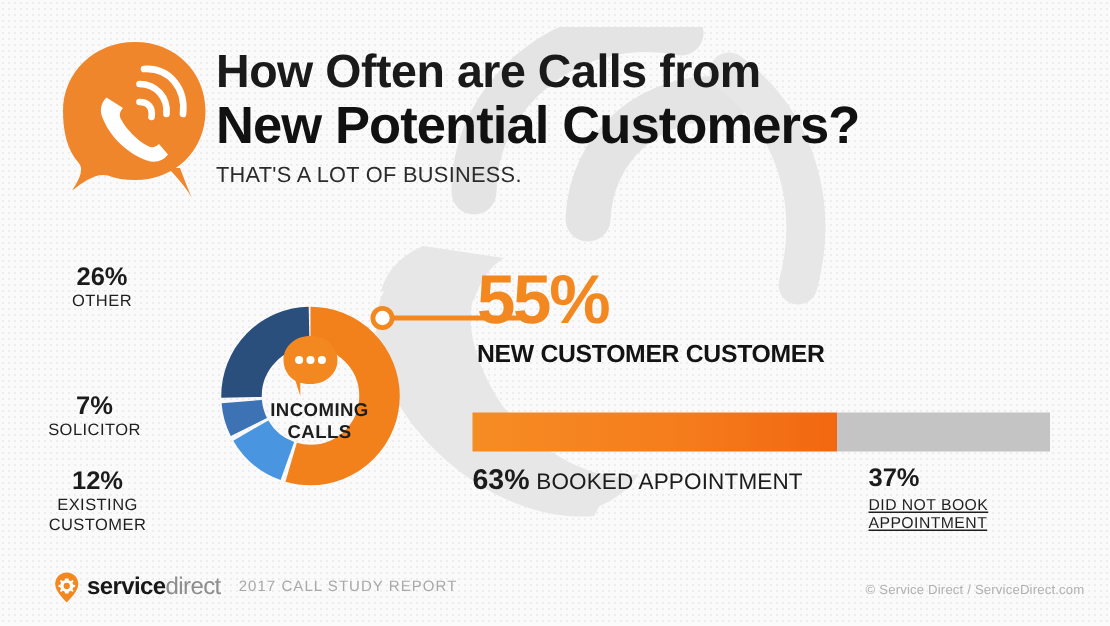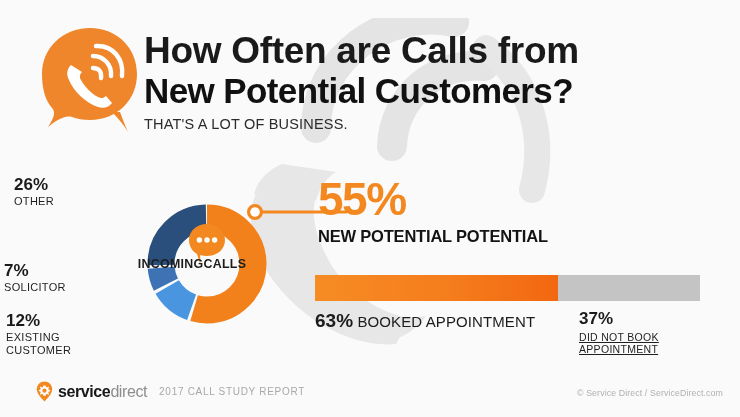--- a/index.html
+++ b/index.html
@@ -33,50 +33,50 @@
   }
 
   
   #header-icon{
     position:absolute;left:38px;top:26px;width:104px;height:108px;
   }
   #title-block{
     position:absolute;left:144px;top:31px;width:580px;
   }
   .title-1{
-    font-size:37px;font-weight:600;color:#1a1a1a;
+    font-size:31px;font-weight:600;color:#1a1a1a;
     letter-spacing:-.3px;line-height:1.08;white-space:nowrap;
   }
   .title-2{
     font-size:35px;font-weight:800;color:#111;
     letter-spacing:-.6px;line-height:1.08;white-space:nowrap;
     margin-top:1px;
   }
   .subtitle{
     font-size:14.5px;font-weight:400;color:#2b2b2b;
     letter-spacing:.2px;margin-top:6px;white-space:nowrap;
   }
 
   
   #donut-wrap{position:absolute;left:131px;top:188px;width:152px;height:152px;}
   #donut-center-label{
-    position:absolute;left:116px;top:188px;width:152px;height:152px;
-    display:flex;align-items:center;justify-content:center;
+    position:absolute;left:137px;top:188px;width:152px;height:152px;
+    display:flex;flex-direction:column;align-items:center;justify-content:center;
     pointer-events:none;
   }
   .center-line{
     font-size:12.4px;font-weight:700;color:#1d1d1d;letter-spacing:.3px;line-height:1.18;
   }
   #bubble-icon{position:absolute;left:186px;top:222px;width:42px;height:44px;}
 
   
   #leader{position:absolute;left:246px;top:200px;width:104px;height:24px;}
 
   
-  .side-label{position:absolute;text-align:left;}
+  .side-label{position:absolute;text-align:center;}
   .pct{font-size:17px;font-weight:700;color:#1b1b1b;line-height:1.05;}
   .cat{font-size:11px;font-weight:400;color:#1f1f1f;letter-spacing:.3px;line-height:1.18;margin-top:1px;}
 
   #label-other{left:14px;top:176px;width:108px;}
   #label-solicitor{left:4px;top:262px;width:118px;}
   #label-existing{left:6px;top:312px;width:118px;}
 
   
   #callout{position:absolute;left:318px;top:178px;}
   .big-pct{
@@ -203,21 +203,21 @@
   </div>
 
   <div class="side-label" id="label-existing">
     <div class="pct">12%</div>
     <div class="cat">EXISTING</div>
     <div class="cat" style="margin-top:0">CUSTOMER</div>
   </div>
 
   <div id="callout">
     <div class="big-pct">55%</div>
-    <div class="big-sub">NEW POTENTIAL POTENTIAL</div>
+    <div class="big-sub">NEW CUSTOMER CUSTOMER</div>
   </div>
 
   <div id="bar">
     <div id="bar-fill" style="width:63%"></div>
     <div id="bar-rest"></div>
   </div>
 
   <div id="bar-legend">
     <div id="legend-left">
       <span class="legend-pct">63%</span>

